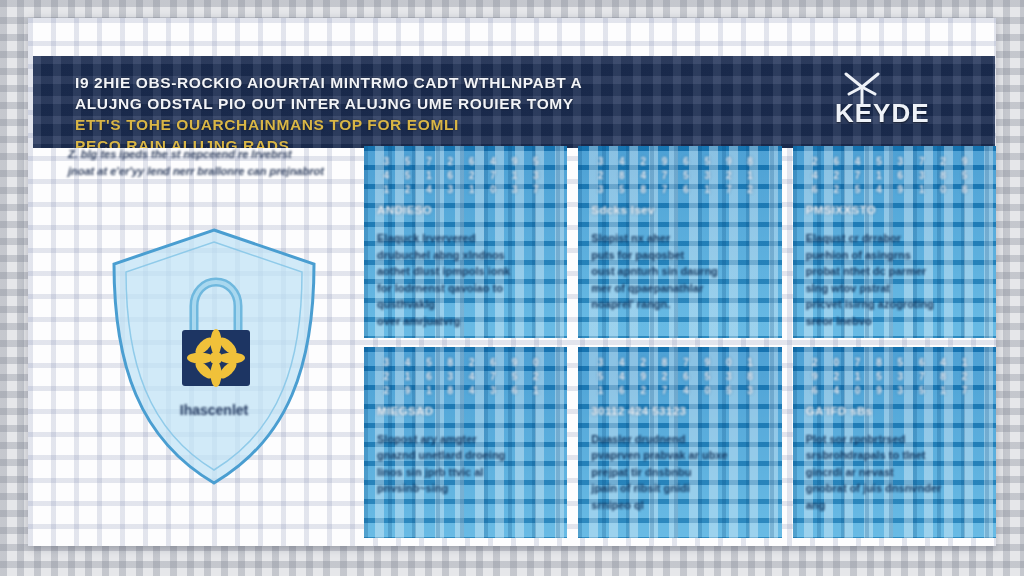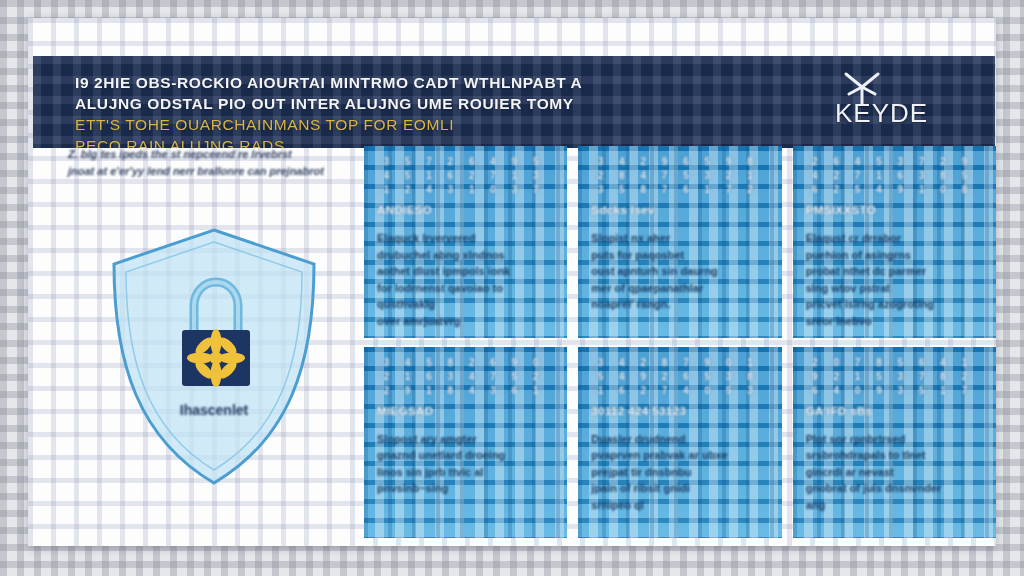--- a/index.html
+++ b/index.html
@@ -73,21 +73,21 @@
     font-weight: bold;
     letter-spacing: 0.6px;
     line-height: 21px;
     text-shadow: 0 0 2px rgba(0,0,0,0.55);
     filter: blur(0.75px);
     white-space: nowrap;
   }
   .hl-gold {
     color: #d9b646;
     font-size: 15.5px;
-    font-weight: normal;
+    font-weight: bold;
     letter-spacing: 0.6px;
     line-height: 21px;
     text-shadow: 0 0 2px rgba(0,0,0,0.5);
     filter: blur(0.75px);
     white-space: nowrap;
   }
 
   
   #brand {
     position: absolute;
@@ -98,21 +98,21 @@
   #brand-mark {
     position: absolute;
     left: 12px; top: 0px;
     width: 42px; height: 34px;
   }
   #brand-word {
     position: absolute;
     left: 6px; top: 28px;
     color: #eef2f8;
     font-size: 26px;
-    font-weight: normal;
+    font-weight: bold;
     letter-spacing: 1px;
     text-shadow: 0 1px 2px rgba(0,0,0,0.6);
   }
 
   
   #left-col {
     position: absolute;
     left: 34px; top: 128px;
     width: 300px; height: 390px;
   }

